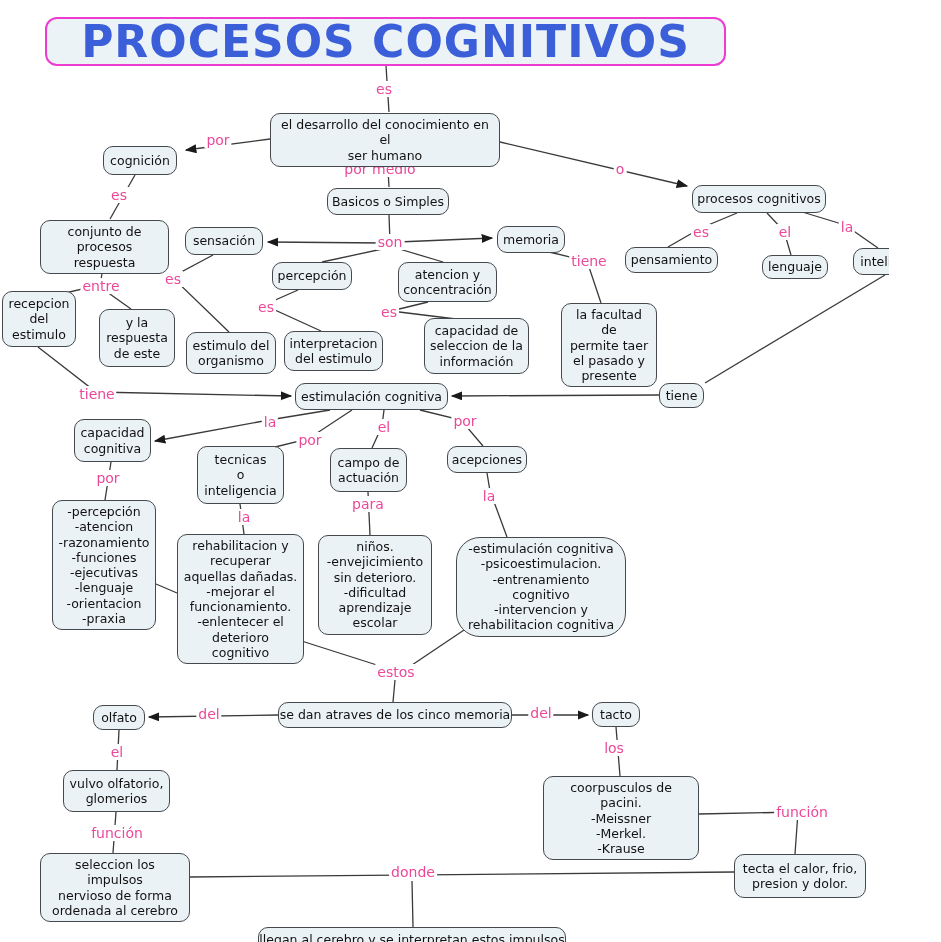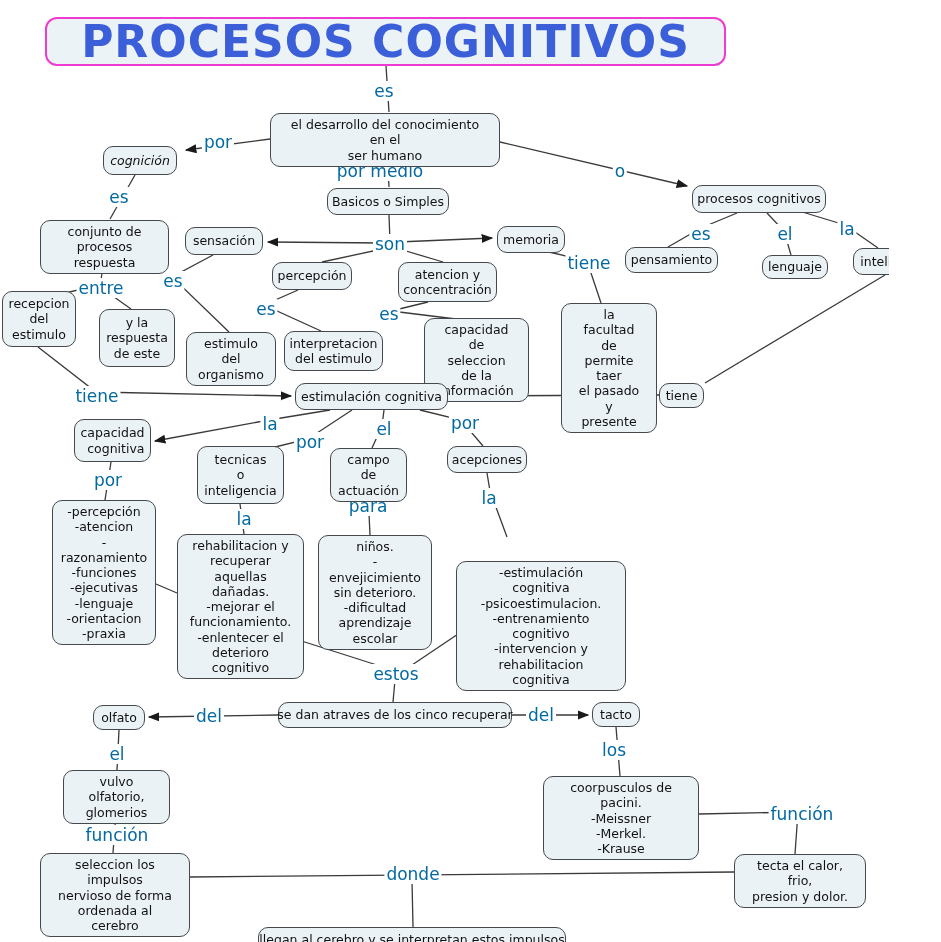--- a/index.html
+++ b/index.html
@@ -13,30 +13,30 @@
   }
   #lines{position:absolute;left:0;top:0;z-index:1;}
   .node{
     position:absolute;z-index:3;box-sizing:border-box;
     background:var(--node-fill,#ebf2f6);
     border:1px solid var(--node-border,#45494d);
     border-radius:10px;
     display:flex;align-items:center;justify-content:center;
     text-align:center;
     font-size:12.5px;line-height:1.22;color:#121212;
-    padding:3px 15px;
+    padding:3px 5px;
     white-space:pre-line;
   }
   .nowrap{white-space:nowrap;}
   .elabel{
     position:absolute;z-index:2;
     transform:translateX(-50%);
     background:#ffffff;
     padding:0 2px;
-    font-size:17px;color:#0369a1;white-space:nowrap;
+    font-size:14px;color:#ec4899;white-space:nowrap;
   }
   #title{
     position:absolute;z-index:3;box-sizing:border-box;
     left:45px;top:2px;width:681px;height:49px;
     display:flex;align-items:center;justify-content:center;
     background:#ecf3f7;
     border:2px solid var(--title-border,#ee3cd2);
     border-radius:12px;
     color:var(--title-text,#3b5ed9);
     font-size:44px;font-weight:bold;letter-spacing:1px;
@@ -129,21 +129,21 @@
   <span class="elabel" style="left:209px;top:691px;">del</span>
   <span class="elabel" style="left:541px;top:690px;">del</span>
   <span class="elabel" style="left:117px;top:729px;">el</span>
   <span class="elabel" style="left:614px;top:725px;">los</span>
   <span class="elabel" style="left:117px;top:810px;">función</span>
   <span class="elabel" style="left:802px;top:789px;">función</span>
   <span class="elabel" style="left:413px;top:849px;">donde</span>
 
   <div class="node" style="left:270px;top:98px;width:230px;min-height:40px;">el desarrollo del conocimiento en el
 ser humano</div>
-  <div class="node nowrap" style="left:103px;top:131px;width:74px;min-height:29px;font-style:italic;">cognición</div>
+  <div class="node nowrap" style="left:103px;top:131px;width:74px;min-height:29px;">cognición</div>
   <div class="node nowrap" style="left:327px;top:173px;width:122px;min-height:27px;">Basicos o Simples</div>
   <div class="node nowrap" style="left:692px;top:170px;width:134px;min-height:28px;">procesos cognitivos</div>
   <div class="node" style="left:40px;top:205px;width:129px;min-height:42px;">conjunto de
 procesos respuesta</div>
   <div class="node nowrap" style="left:185px;top:212px;width:78px;min-height:28px;">sensación</div>
   <div class="node nowrap" style="left:497px;top:211px;width:68px;min-height:27px;">memoria</div>
   <div class="node nowrap" style="left:625px;top:232px;width:93px;min-height:26px;">pensamiento</div>
   <div class="node nowrap" style="left:762px;top:240px;width:66px;min-height:24px;">lenguaje</div>
   <div class="node nowrap" style="left:853px;top:233px;width:87px;min-height:27px;">inteligencia</div>
   <div class="node nowrap" style="left:272px;top:247px;width:80px;min-height:28px;">percepción</div>
@@ -161,21 +161,21 @@
 del estimulo</div>
   <div class="node" style="left:424px;top:303px;width:105px;min-height:56px;">capacidad de
 seleccion de la
 información</div>
   <div class="node" style="left:561px;top:288px;width:96px;min-height:70px;">la facultad de
 permite taer
 el pasado y
 presente</div>
   <div class="node nowrap" style="left:295px;top:368px;width:153px;min-height:27px;text-align:right;">estimulación cognitiva</div>
   <div class="node nowrap" style="left:659px;top:368px;width:45px;min-height:25px;">tiene</div>
-  <div class="node" style="left:74px;top:404px;width:77px;min-height:43px;text-align:right;">capacidad
+  <div class="node" style="left:74px;top:404px;width:77px;min-height:43px;">capacidad
 cognitiva</div>
   <div class="node" style="left:197px;top:431px;width:87px;min-height:58px;">tecnicas
 o
 inteligencia</div>
   <div class="node" style="left:330px;top:433px;width:77px;min-height:44px;">campo de
 actuación</div>
   <div class="node nowrap" style="left:447px;top:431px;width:80px;min-height:27px;">acepciones</div>
   <div class="node" style="left:52px;top:485px;width:104px;min-height:130px;">-percepción
 -atencion
 -razonamiento
@@ -191,26 +191,26 @@
 funcionamiento.
 -enlentecer el
 deterioro
 cognitivo</div>
   <div class="node" style="left:318px;top:520px;width:114px;min-height:98px;">niños.
 -envejicimiento
 sin deterioro.
 -dificultad
 aprendizaje
 escolar</div>
-  <div class="node" style="left:456px;top:546px;width:170px;min-height:88px;">-estimulación cognitiva
+  <div class="node" style="left:456px;top:522px;width:170px;min-height:88px;border-radius:24px;">-estimulación cognitiva
 -psicoestimulacion.
 -entrenamiento cognitivo
 -intervencion y
 rehabilitacion cognitiva</div>
-  <div class="node nowrap" style="left:278px;top:687px;width:234px;min-height:26px;">se dan atraves de los cinco recuperar</div>
+  <div class="node nowrap" style="left:278px;top:687px;width:234px;min-height:26px;">se dan atraves de los cinco memoria</div>
   <div class="node nowrap" style="left:93px;top:690px;width:52px;min-height:25px;">olfato</div>
   <div class="node nowrap" style="left:592px;top:687px;width:48px;min-height:25px;">tacto</div>
   <div class="node" style="left:63px;top:755px;width:107px;min-height:42px;">vulvo olfatorio,
 glomerios</div>
   <div class="node" style="left:543px;top:761px;width:156px;min-height:72px;">coorpusculos de pacini.
 -Meissner
 -Merkel.
 -Krause</div>
   <div class="node" style="left:40px;top:838px;width:150px;min-height:54px;">seleccion los impulsos
 nervioso de forma

